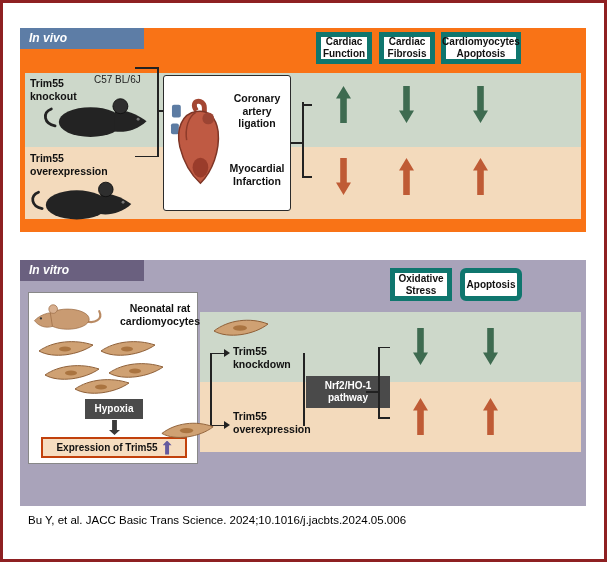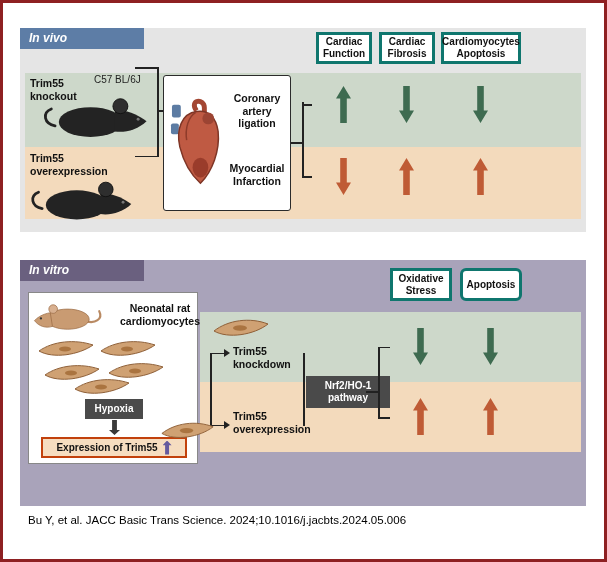--- a/index.html
+++ b/index.html
@@ -3,33 +3,33 @@
 <meta charset="utf-8">
 <style>
   html,body { margin:0; padding:0; background:#fff; }
   * { box-sizing:border-box; }
   .figure {
     position:relative; width:607px; height:562px; background:#fff;
     border:3px solid #8e2022; font-family:"Liberation Sans", sans-serif; color:#111;
     overflow:hidden;
   }
   .panel { position:absolute; }
-  .panel-invivo  { left:17px; top:25px;  width:566px; height:204px; background:#e5e5e5; }
+  .panel-invivo  { left:17px; top:25px;  width:566px; height:204px; background:#f97316; }
   .panel-invitro { left:17px; top:257px; width:566px; height:246px; background:#a9a3ba; }
 
   .panel-title {
     position:absolute; left:0; top:0; width:124px; height:21px;
     color:#fff; font-style:italic; font-weight:bold; font-size:12px;
     line-height:21px; padding-left:9px;
   }
   .title-invivo  { background:#5d7da6; }
   .title-invitro { background:#6a607f; }
 
   .col-box {
-    position:absolute; background:#fff; border:3px solid #0f766e;
+    position:absolute; background:#fff; border:5px solid #0f766e;
     display:flex; align-items:center; justify-content:center; text-align:center;
     font-weight:bold; font-size:10px; line-height:1.18; padding:1px 2px;
   }
   .iv-col0 { left:296px; top:4px; width:56px; height:32px; }
   .iv-col1 { left:359px; top:4px; width:56px; height:32px; }
   .iv-col2 { left:421px; top:4px; width:80px; height:32px; }
   .vt-col0 { left:370px; top:8px; width:62px; height:33px; }
   .vt-col1 { left:440px; top:8px; width:62px; height:33px;border-radius:6px; }
 
   .band { position:absolute; }

